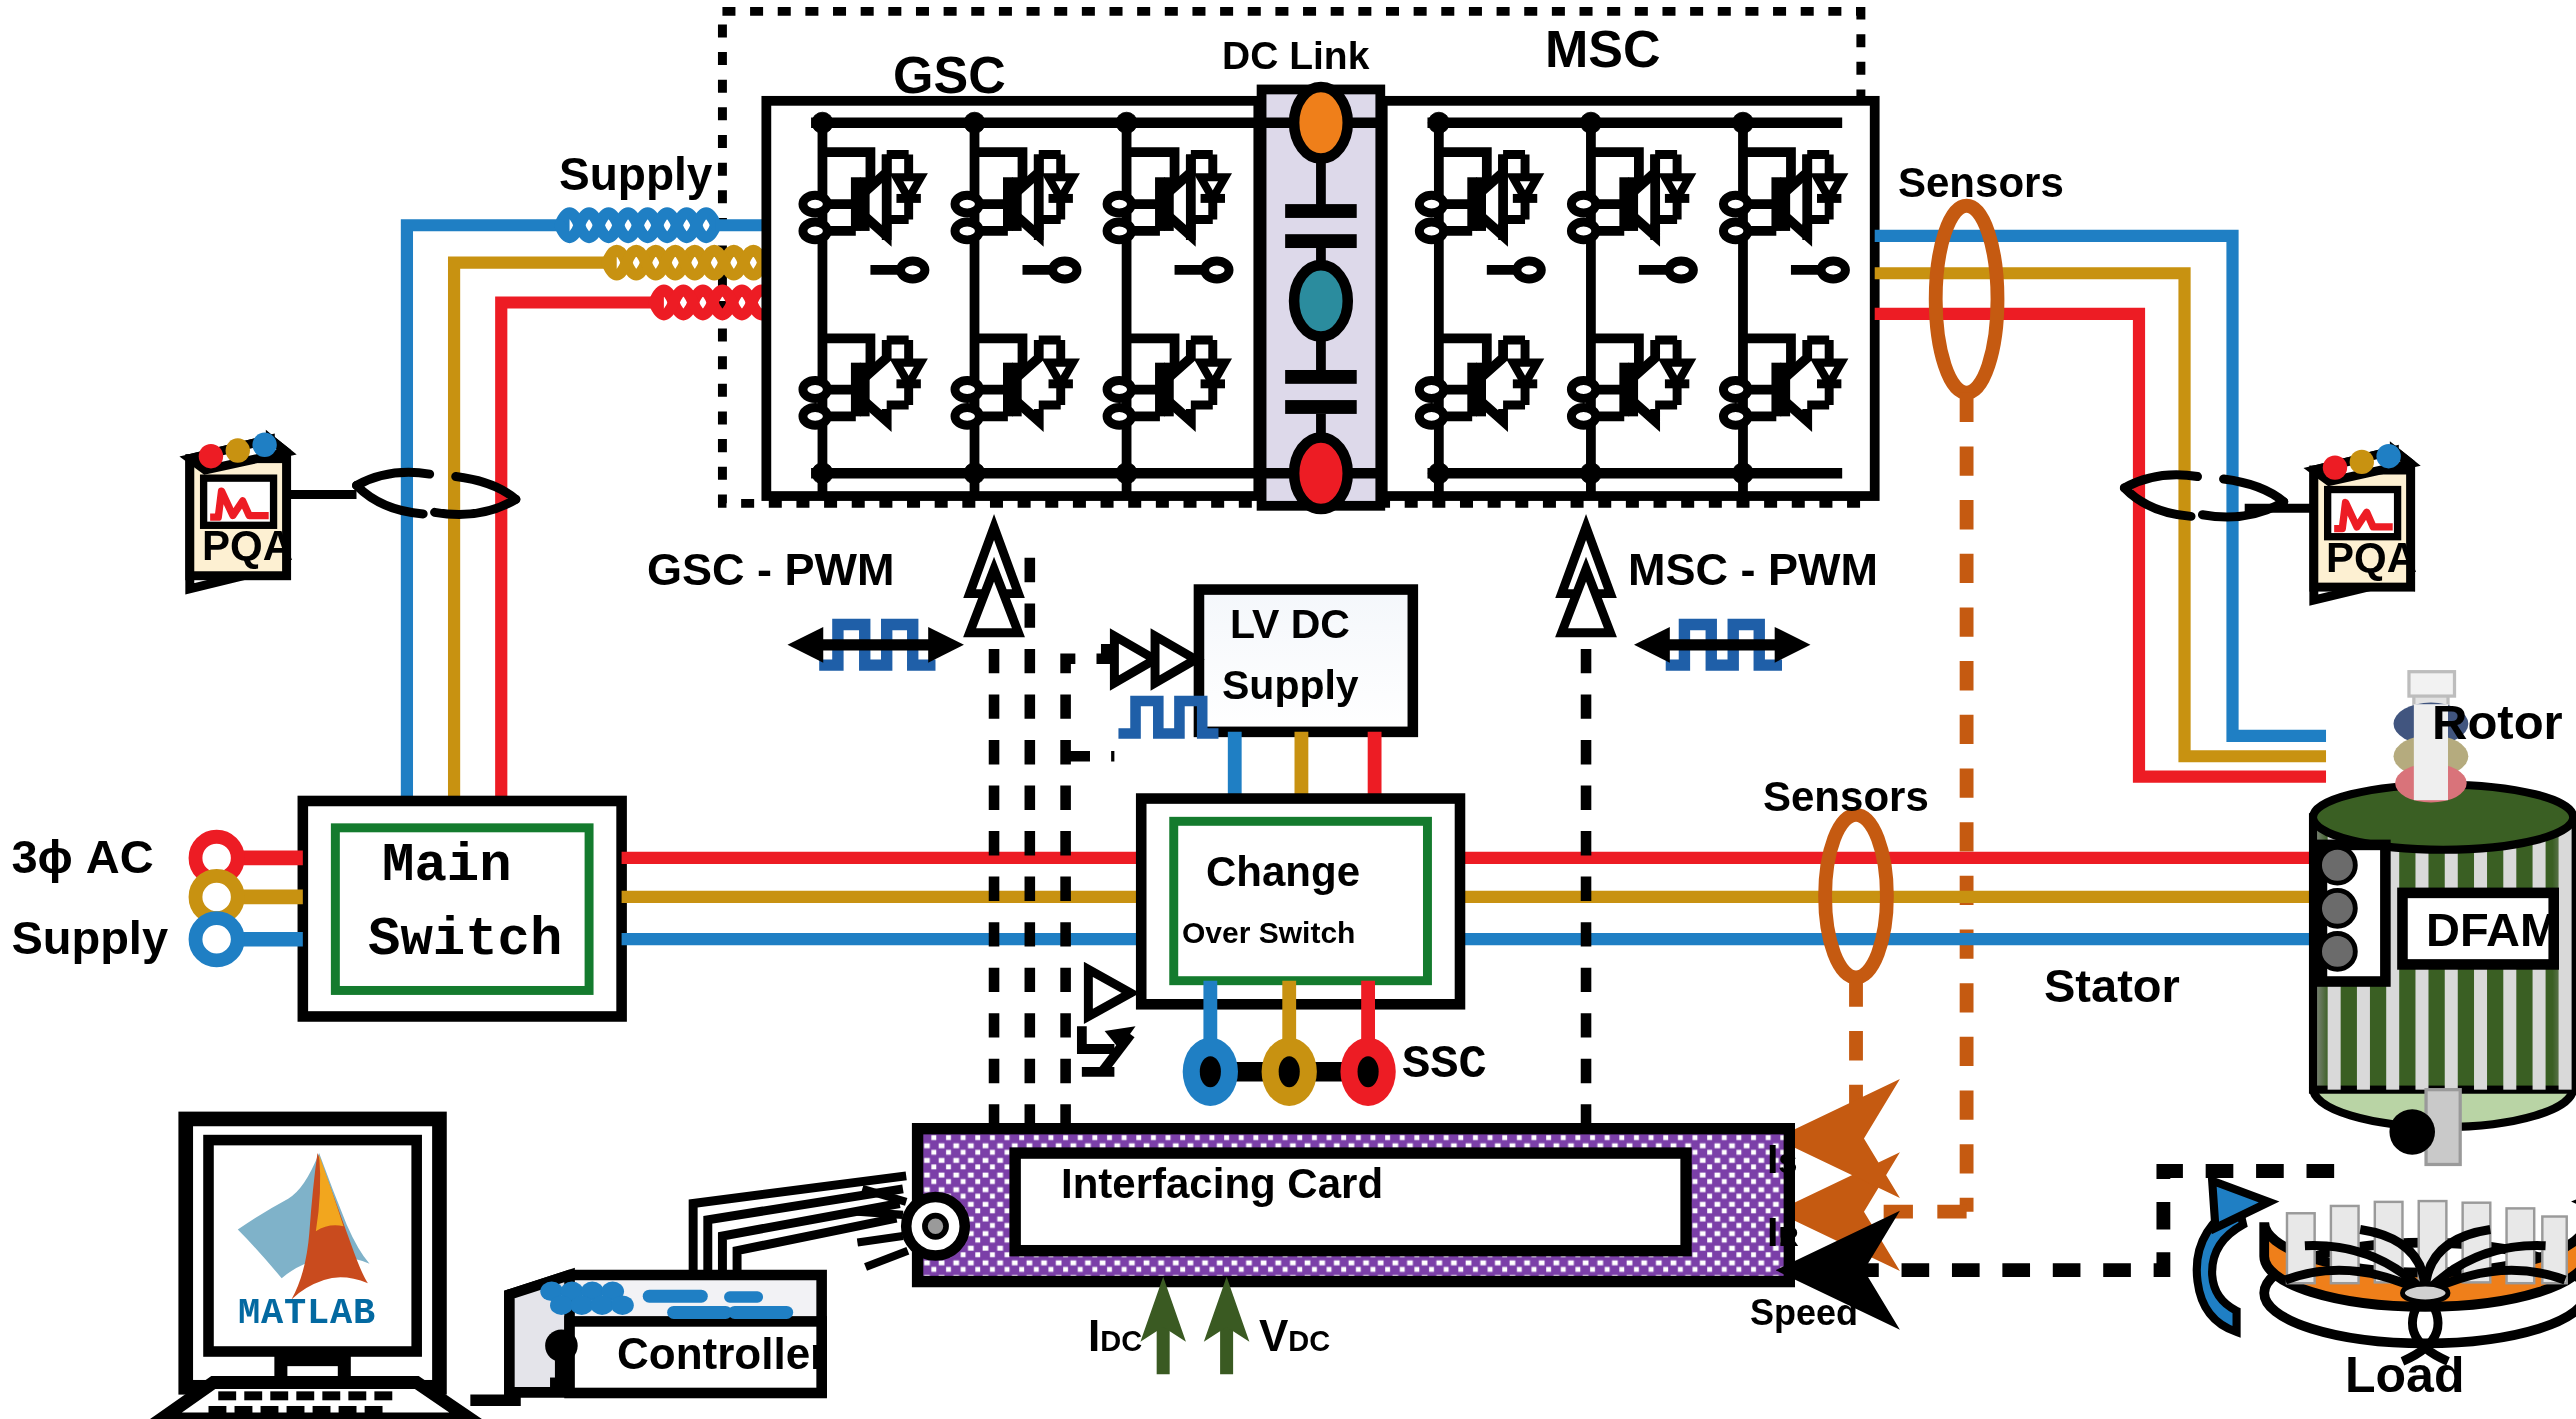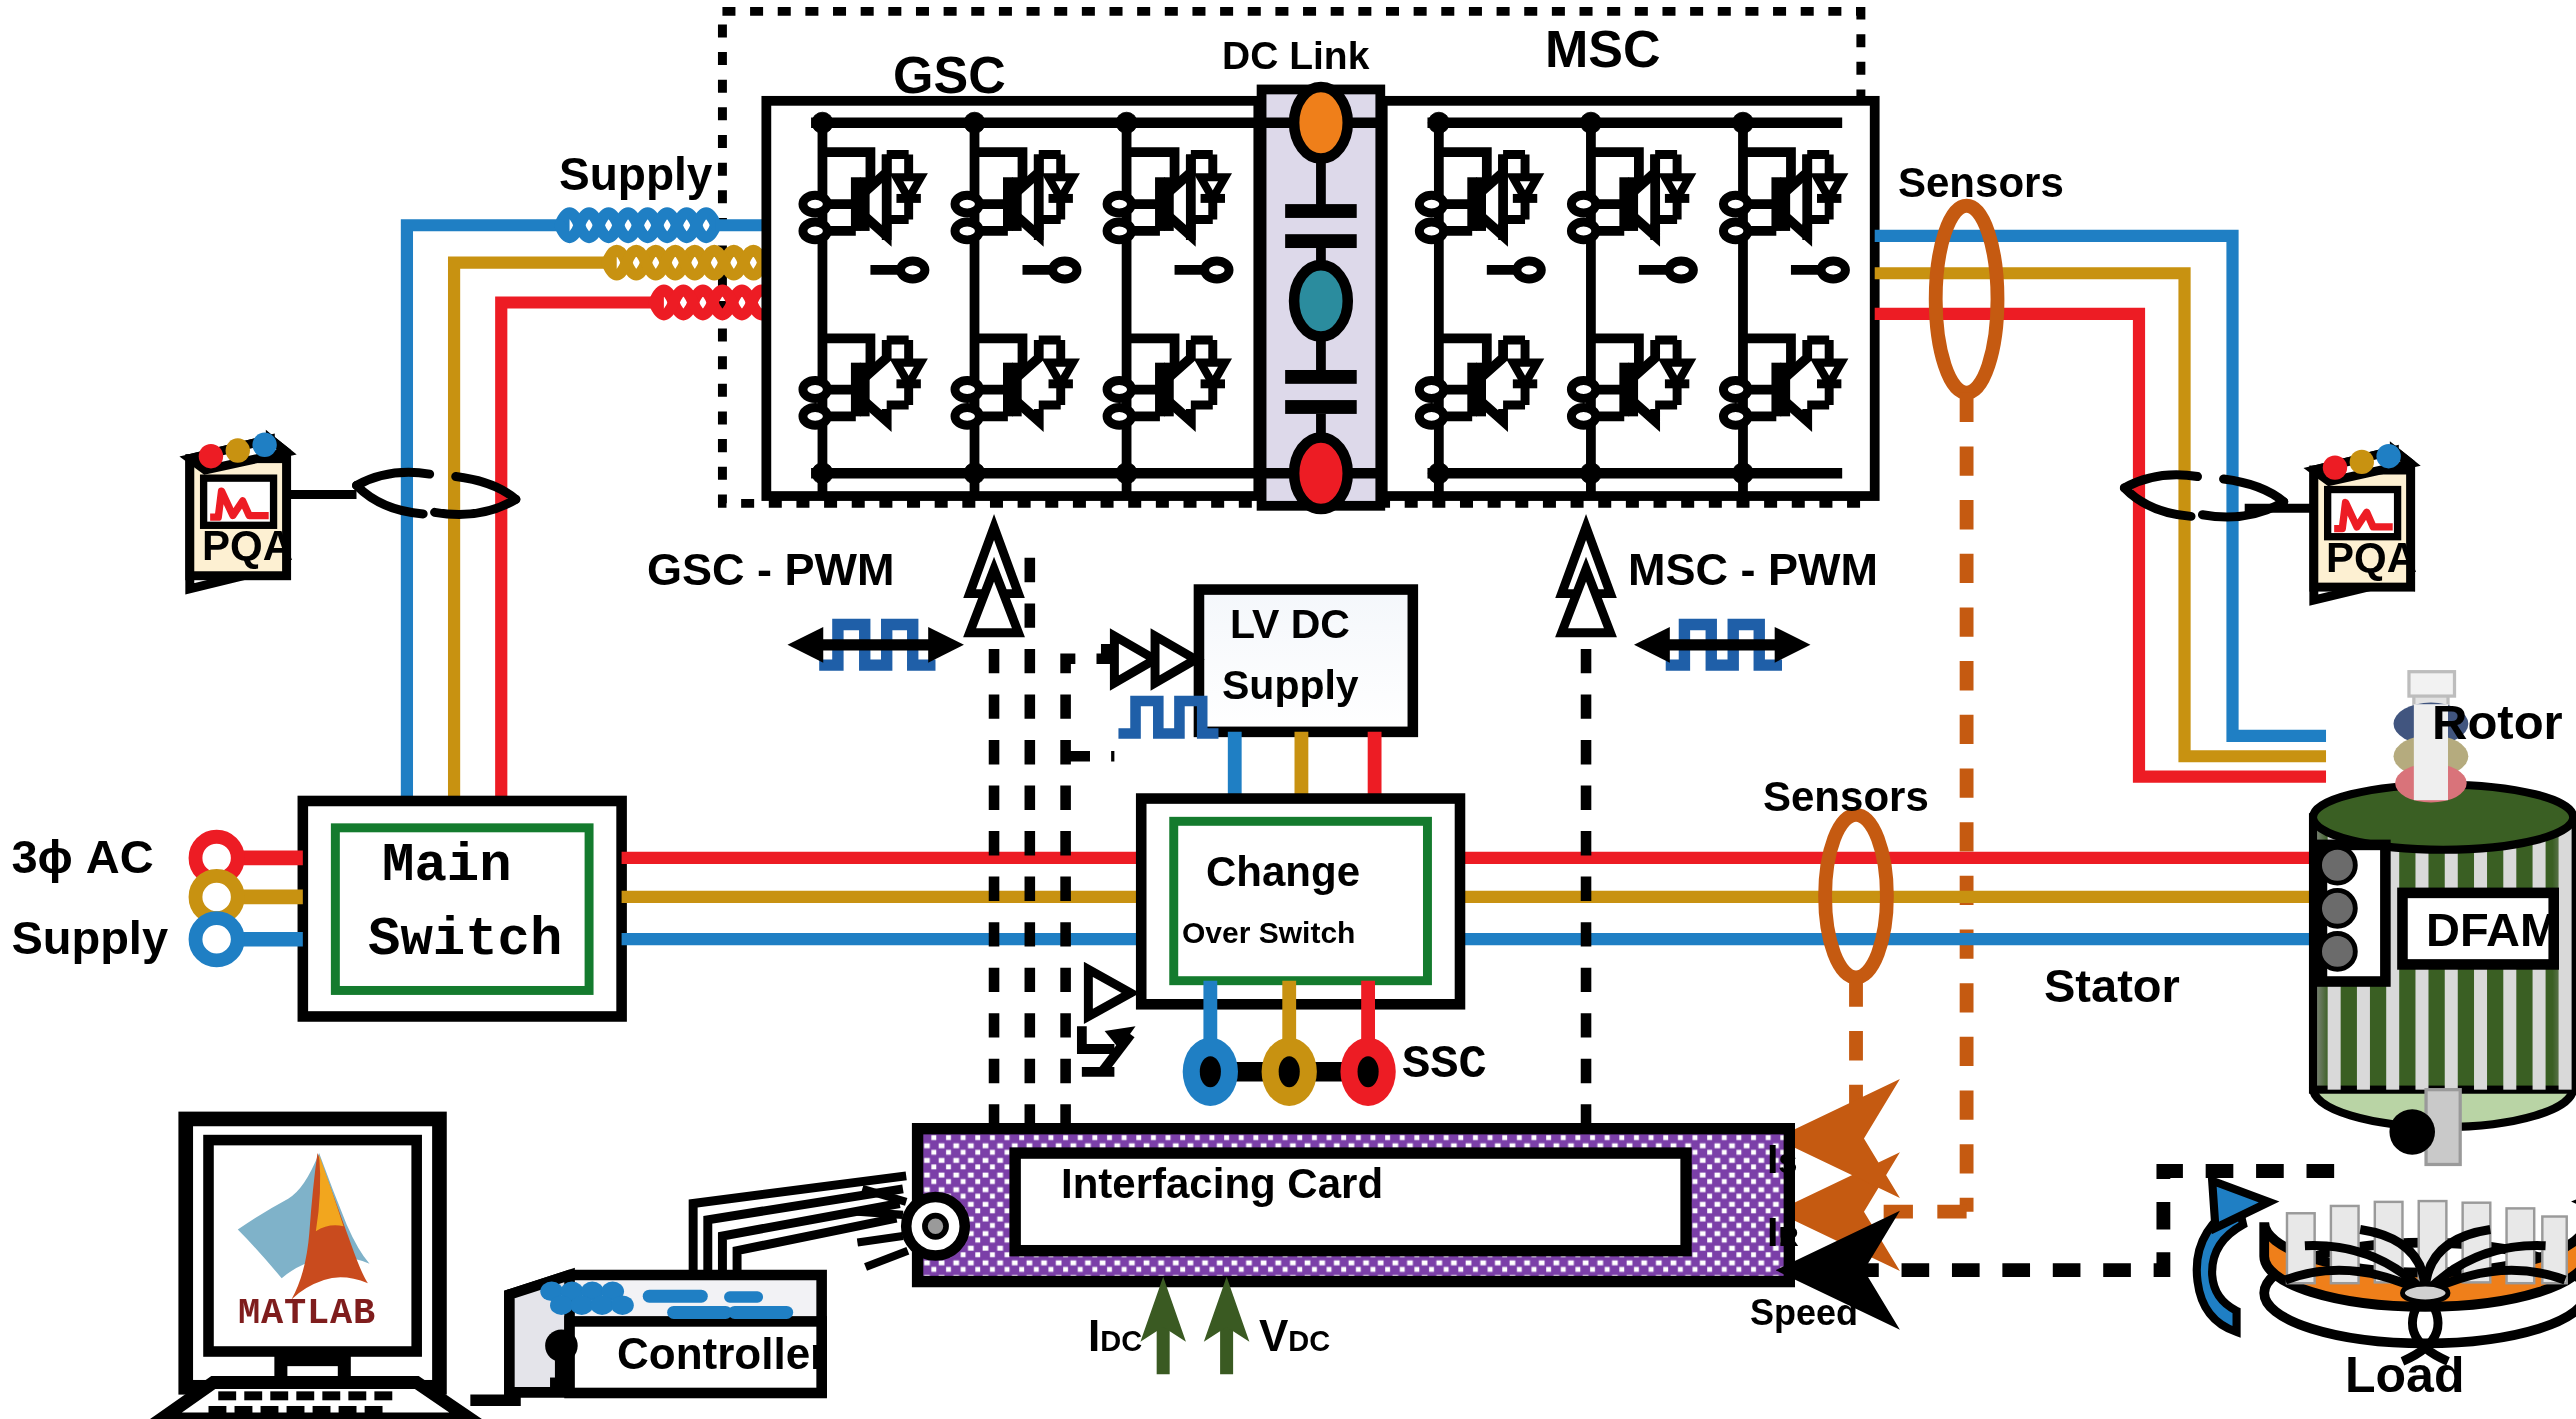--- a/index.html
+++ b/index.html
@@ -637,16 +637,16 @@
 <div class="lbl" style="left:1767px;top:1212px;font-size:41px;">
   <span>I</span><span style="font-size:28px;">R</span>
 </div>
 <div class="lbl" style="left:1750px;top:1295px;font-size:36px;">Speed</div>
 
 <div class="lbl" style="left:2432px;top:698px;font-size:49px;">Rotor</div>
 <div class="lbl" style="left:2044px;top:962px;font-size:47px;">Stator</div>
 <div class="lbl" style="left:2426px;top:906px;font-size:47px;">DFAM</div>
 <div class="lbl" style="left:2345px;top:1350px;font-size:50px;">Load</div>
 <div class="lbl" style="left:617px;top:1332px;font-size:44px;">Controller</div>
-<div class="lbl serif" style="left:238px;top:1295px;font-size:37px;color:#7f1d1d;letter-spacing:0.8px;">MATLAB</div>
+<div class="lbl serif" style="left:238px;top:1295px;font-size:37px;color:#0369a1;letter-spacing:0.8px;">MATLAB</div>
 
 </div>
 
 
 </body></html>

